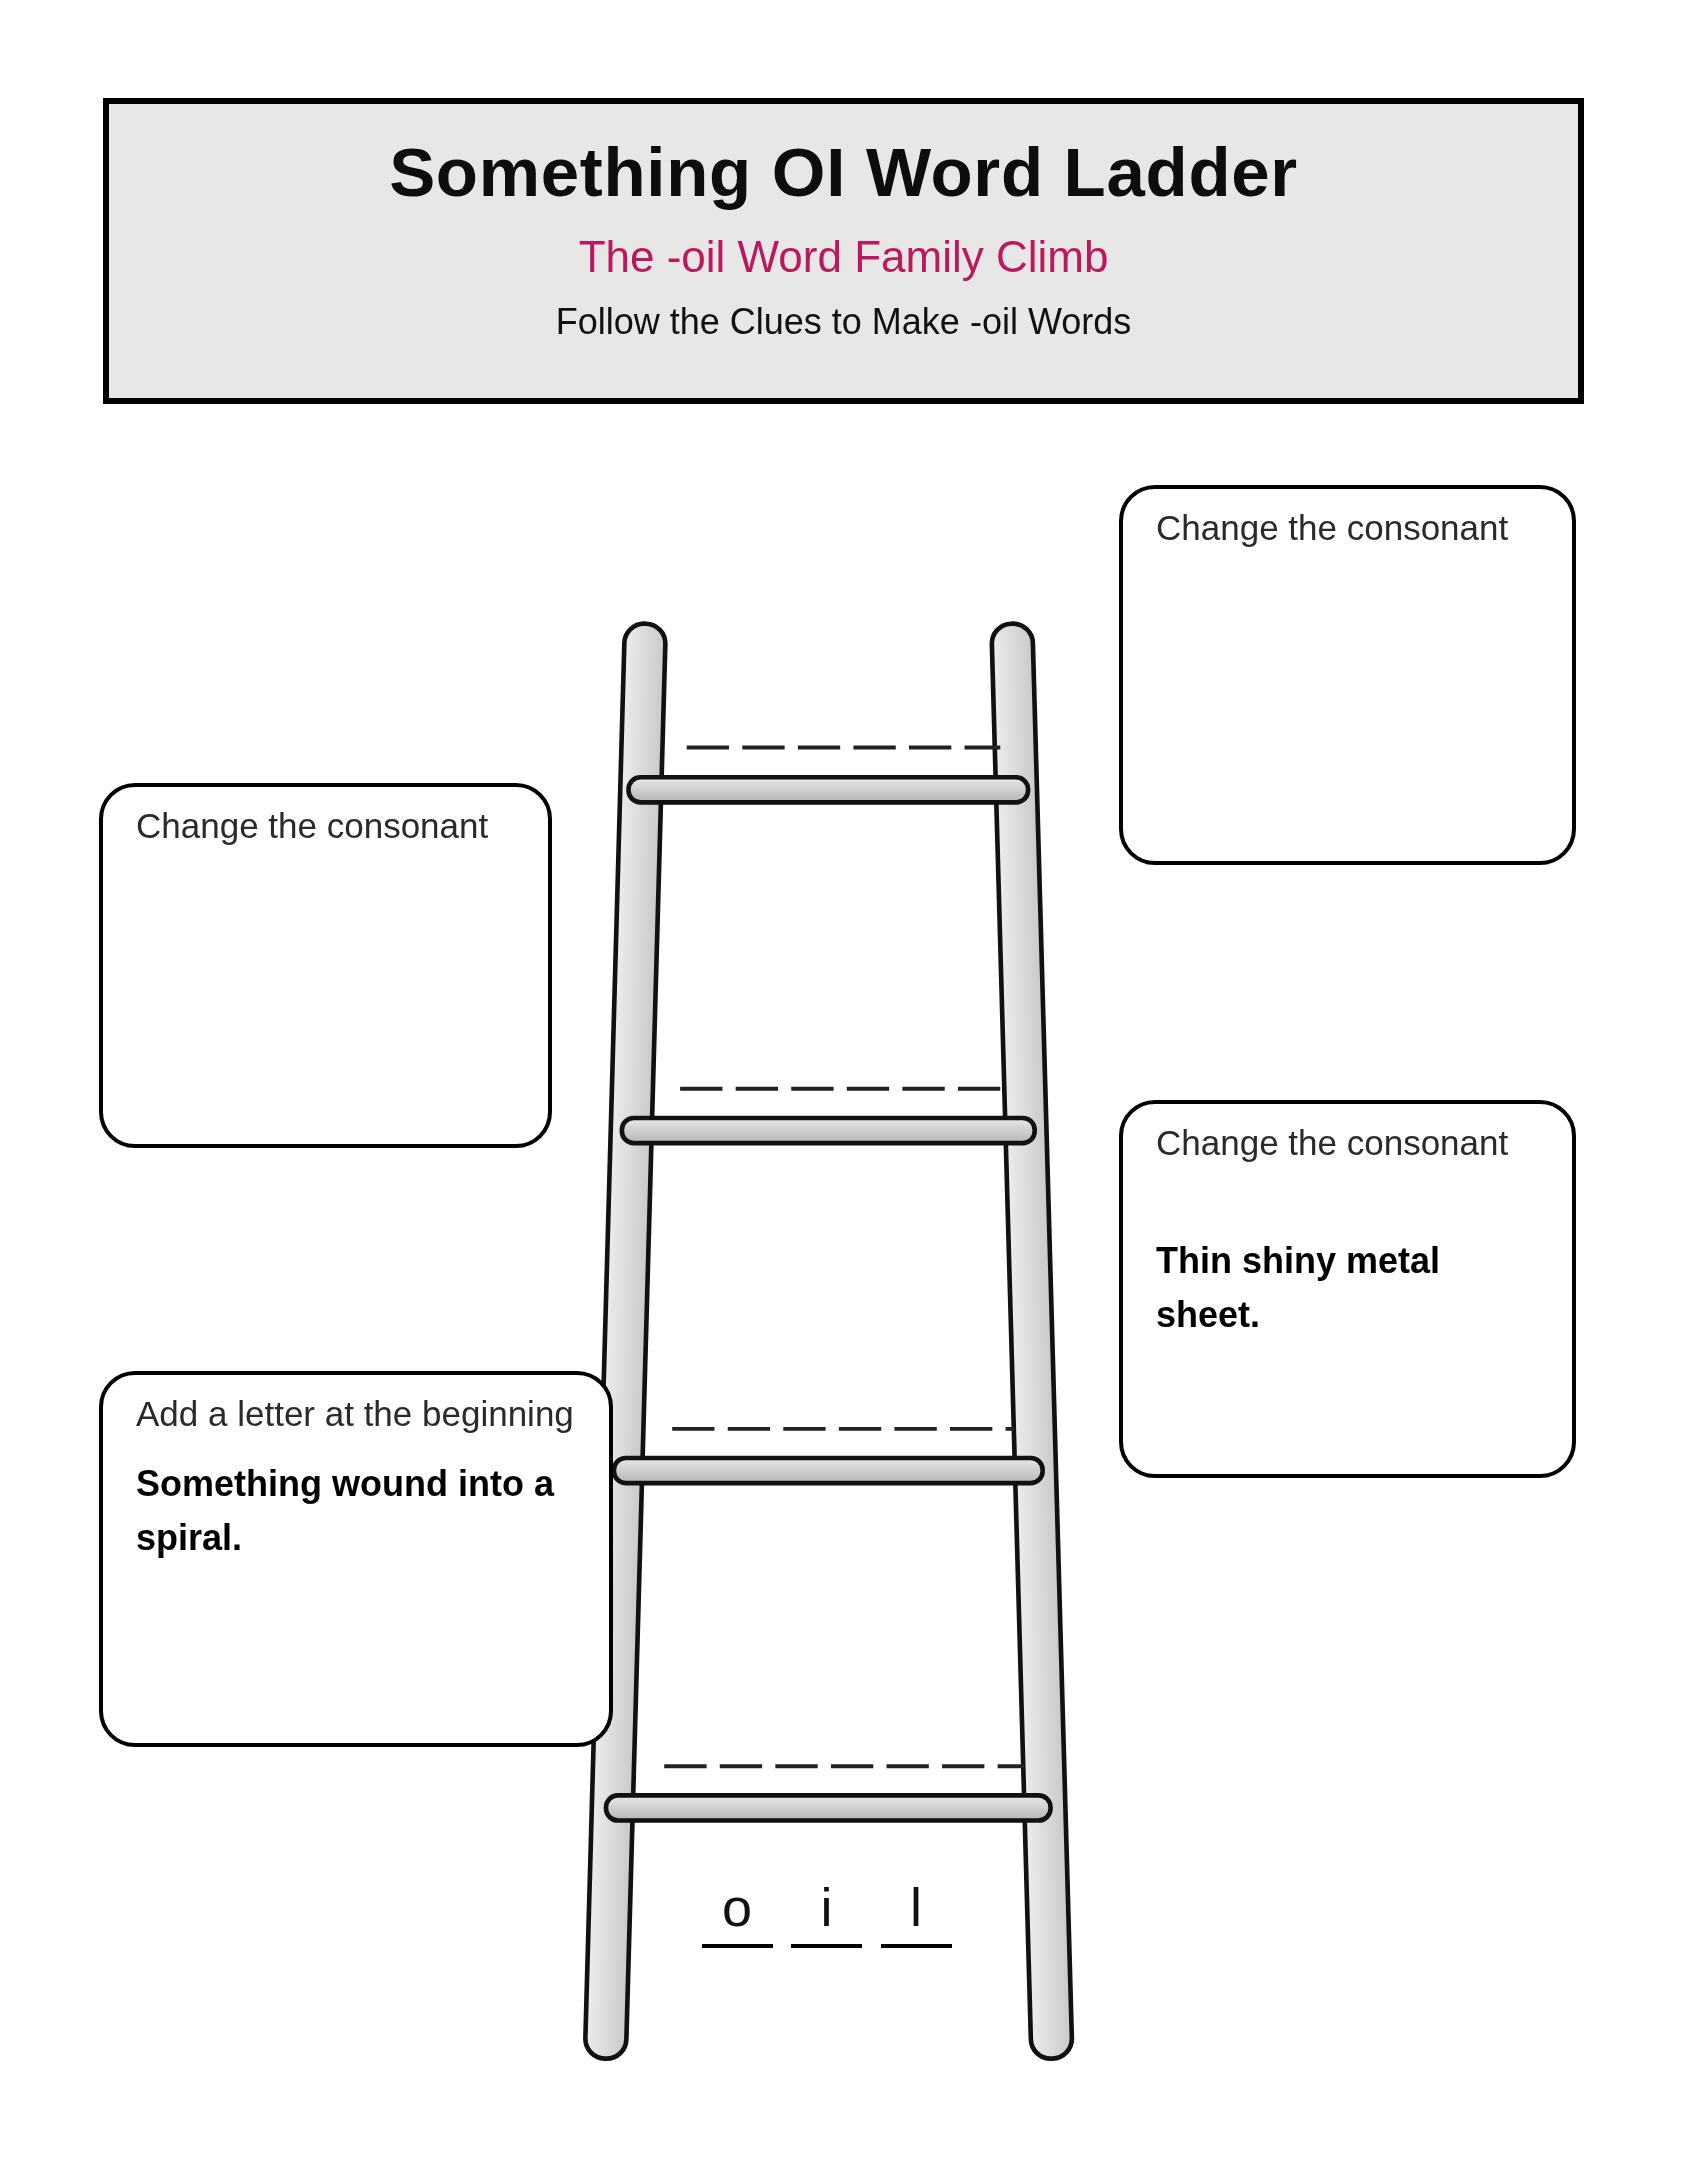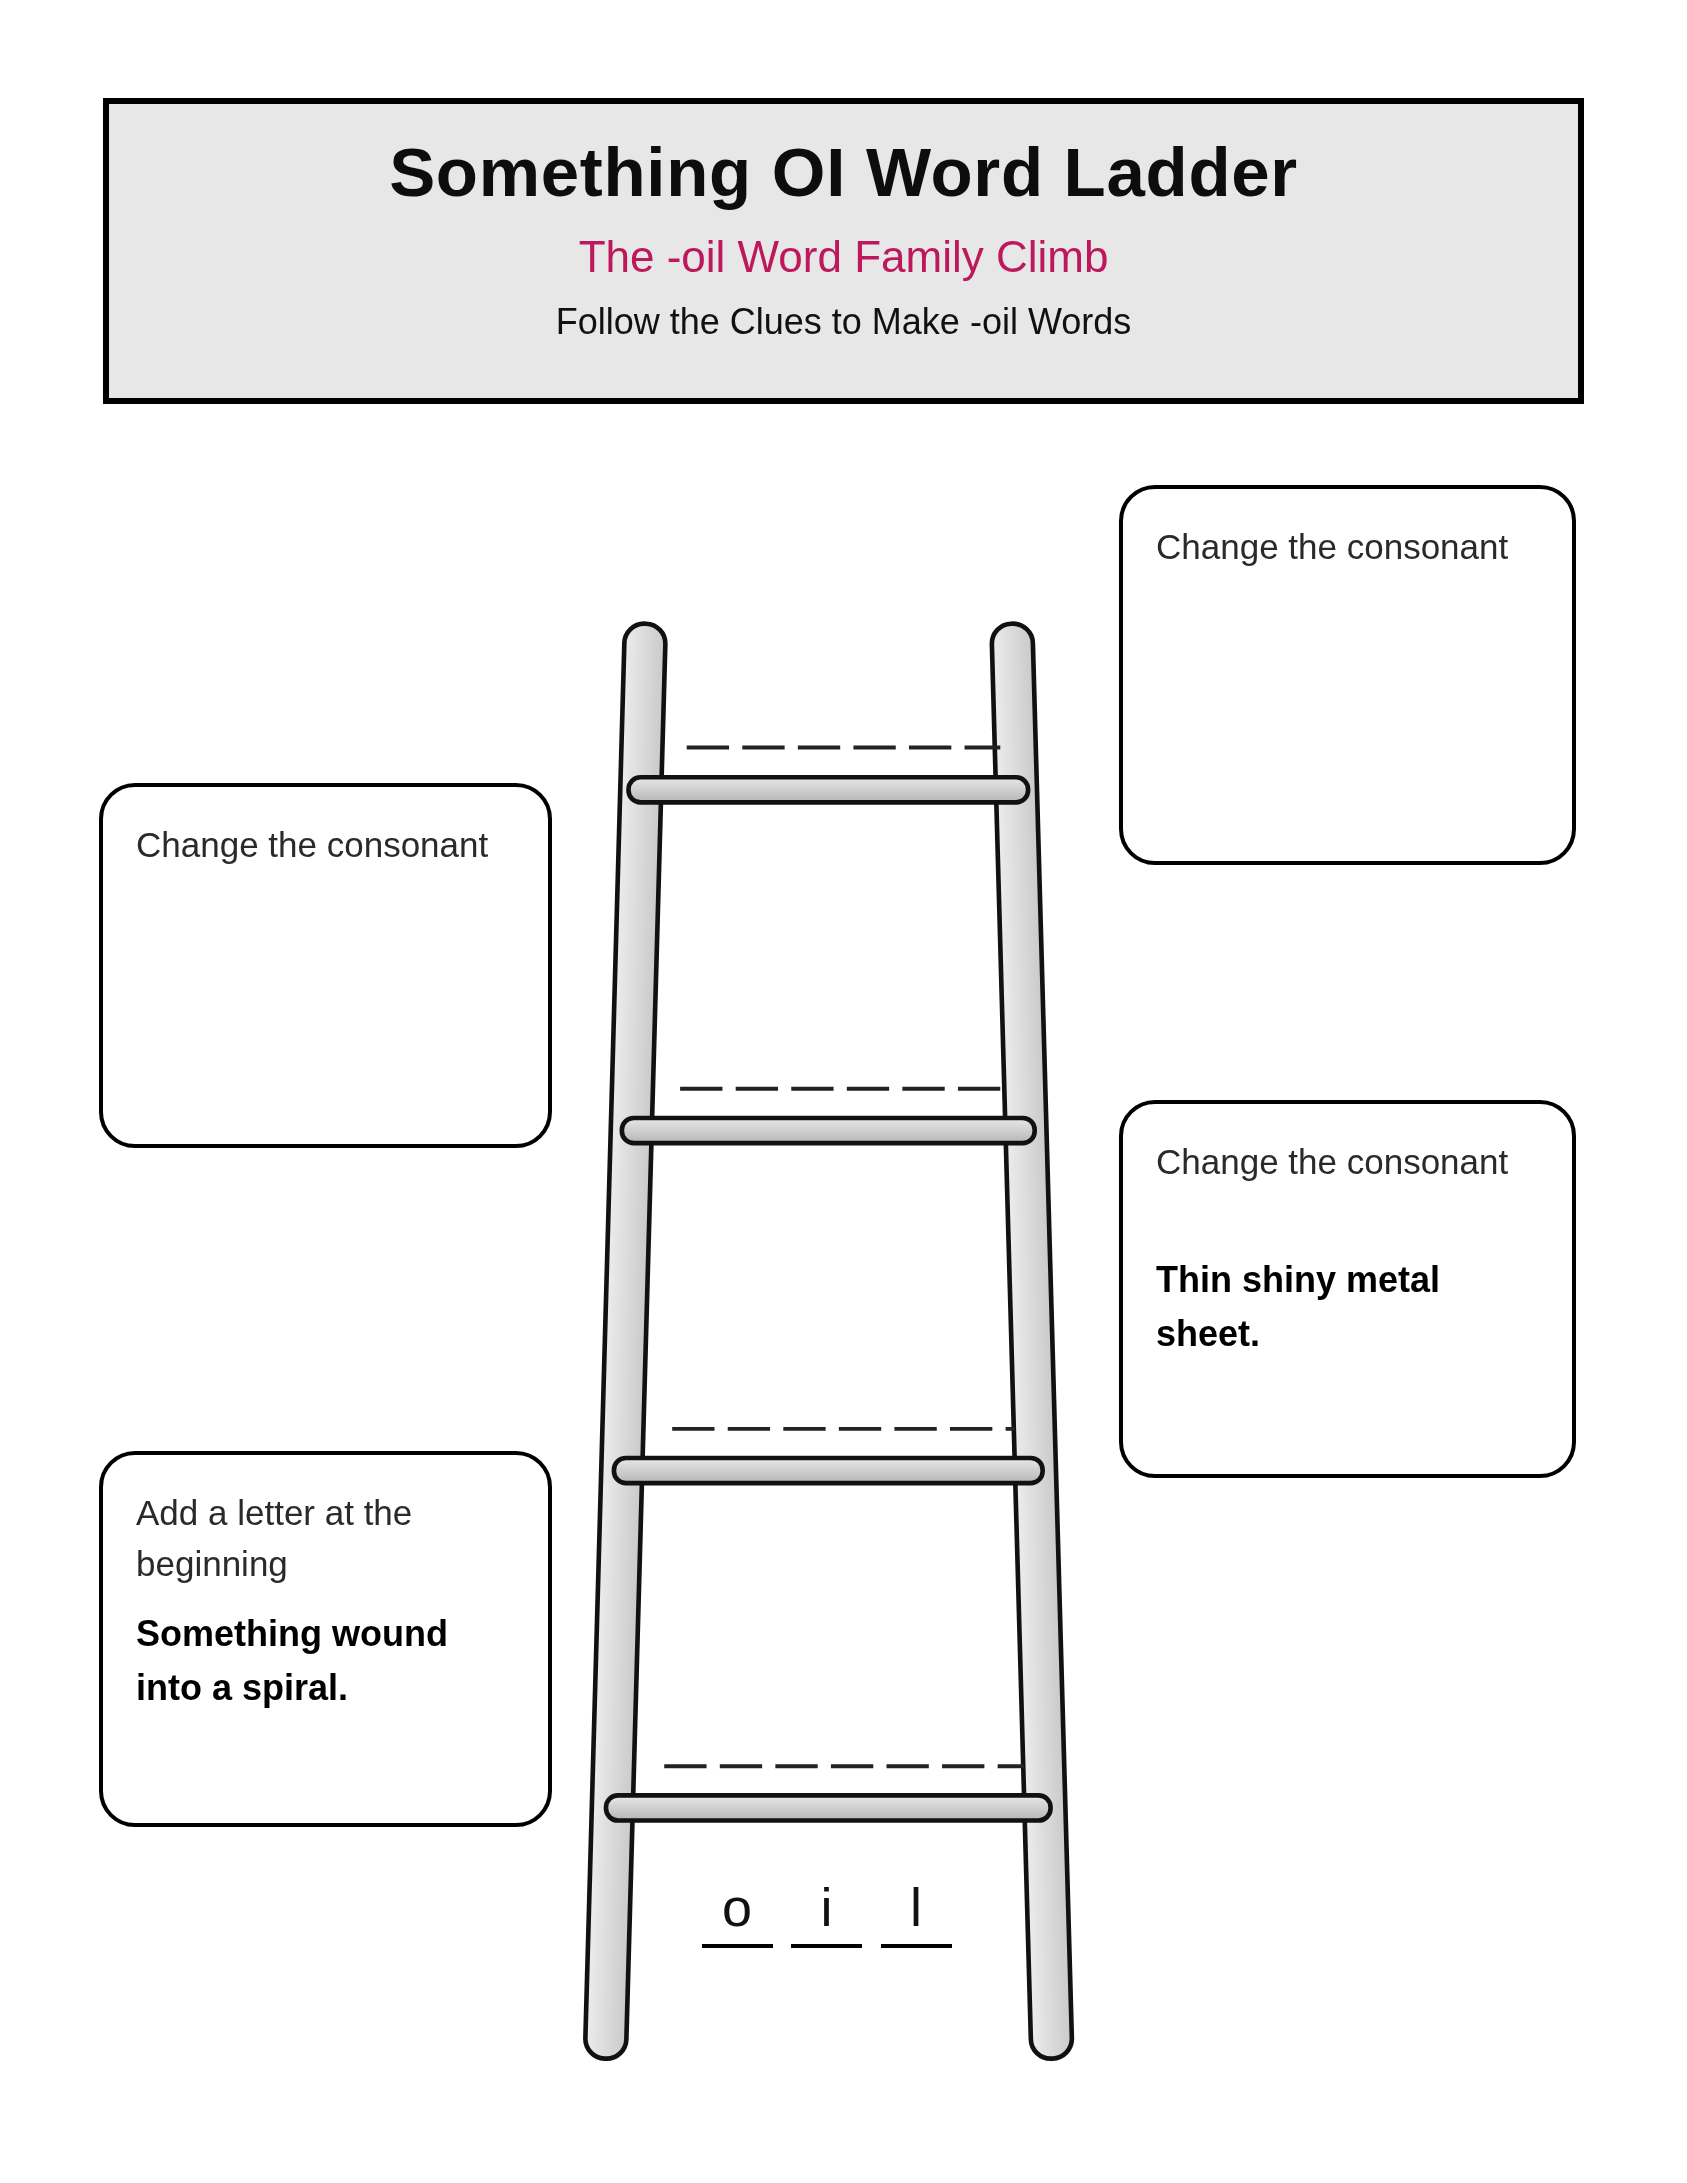--- a/index.html
+++ b/index.html
@@ -43,41 +43,41 @@
     font-weight: 400;
     color: #111111;
   }
 
   
   .clue-box {
     position: absolute;
     background: #ffffff;
     border: 4.6px solid #000000;
     border-radius: 36px;
-    padding: 33px 33px;
+    padding: 14px 33px;
   }
   .clue-action {
     font-size: 35px;
     font-weight: 400;
     color: #2a2a2a;
     line-height: 1.45;
   }
   .clue-text {
     font-size: 36px;
     font-weight: 600;
     color: #000000;
     line-height: 1.5;
   }
   .clue-box.gap-large .clue-text { margin-top: 65px; }
   .clue-box.gap-small .clue-text { margin-top: 17px; }
 
   .clue-top-right   { left: 1119px; top: 485px;  width: 457px; height: 380px; }
   .clue-left-upper  { left: 99px;  top: 783px; width: 453px; height: 365px; }
   .clue-right-middle{ left: 1119px; top: 1100px; width: 457px; height: 378px; }
-  .clue-left-lower  { left: 99px;  top: 1451px; width: 453px; height: 376px; }
+  .clue-left-lower  { left: 99px;  top: 1371px; width: 514px; height: 376px; }
 
   
   .ladder-svg {
     position: absolute;
     left: 0; top: 0;
     width: 1687px; height: 2183px;
   }
 
   
   .start-word {

